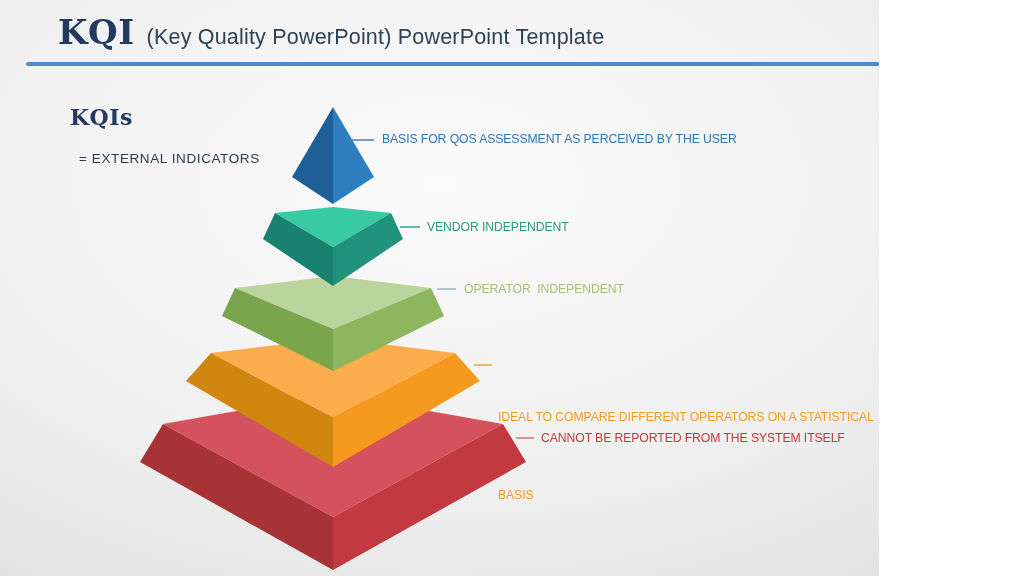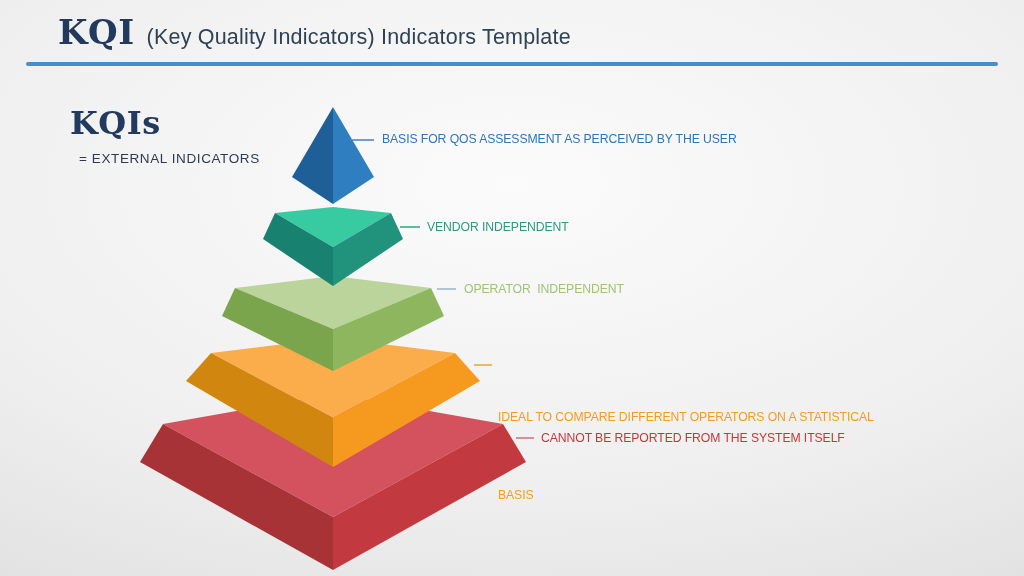--- a/index.html
+++ b/index.html
@@ -1,18 +1,18 @@
 <!DOCTYPE html>
 <html><head>
 <meta charset="utf-8">
 <style>
   html,body{margin:0;padding:0;}
   .slide{
     position:relative;
-    width:1024px;height:576px;
+    width:879px;height:576px;
     overflow:hidden;
     background:
       radial-gradient(ellipse 120% 110% at 50% 32%, #fbfbfb 0%, #efefef 48%, #e2e2e2 75%, #d2d2d2 100%);
     font-family:"Liberation Sans", sans-serif;
   }
 
   
   .header{position:absolute;left:58px;top:12px;display:flex;align-items:baseline;gap:12px;}
   .title-primary{
     font-family:"DejaVu Serif", serif;
@@ -20,21 +20,21 @@
   }
   .title-secondary{
     font-size:21.5px;font-weight:400;letter-spacing:0.2px;color:#2F4254;
   }
   .title-rule{position:absolute;left:26px;top:62px;width:972px;height:3.5px;border-radius:2px;}
 
   
   .intro-heading{
     position:absolute;left:70px;top:104px;
     font-family:"DejaVu Serif", serif;
-    font-weight:bold;font-size:32px;letter-spacing:0.5px;
+    font-weight:bold;font-size:22px;letter-spacing:0.5px;
   }
   .intro-sub{
     position:absolute;left:70px;top:151px;
     font-size:13.5px;letter-spacing:0.6px;color:#2B3C50;margin-left:9px;
   }
 
   
   .pyramid-svg{position:absolute;left:0;top:0;width:1024px;height:576px;}
 
   
@@ -47,21 +47,21 @@
   }
   .callout.two-line{line-height:26px;white-space:pre;}
 </style>
 </head>
 <body>
 
 <div class="slide">
 
   <div class="header">
     <span class="title-primary" style="color: rgb(34, 58, 94);">KQI</span>
-    <span class="title-secondary">(Key Quality Indicators) Indicators Template</span>
+    <span class="title-secondary">(Key Quality PowerPoint) PowerPoint Template</span>
   </div>
   <div class="title-rule" style="background-color: rgb(74, 139, 201);"></div>
 
   <div class="intro-heading" style="color: rgb(34, 58, 94);">KQIs</div>
   <div class="intro-sub">= EXTERNAL INDICATORS</div>
 
   <svg class="pyramid-svg" viewBox="0 0 1024 576">
 
     <g>
       <polygon points="333,394 503,424 333,517 163,424" fill="#D4525E"></polygon>

